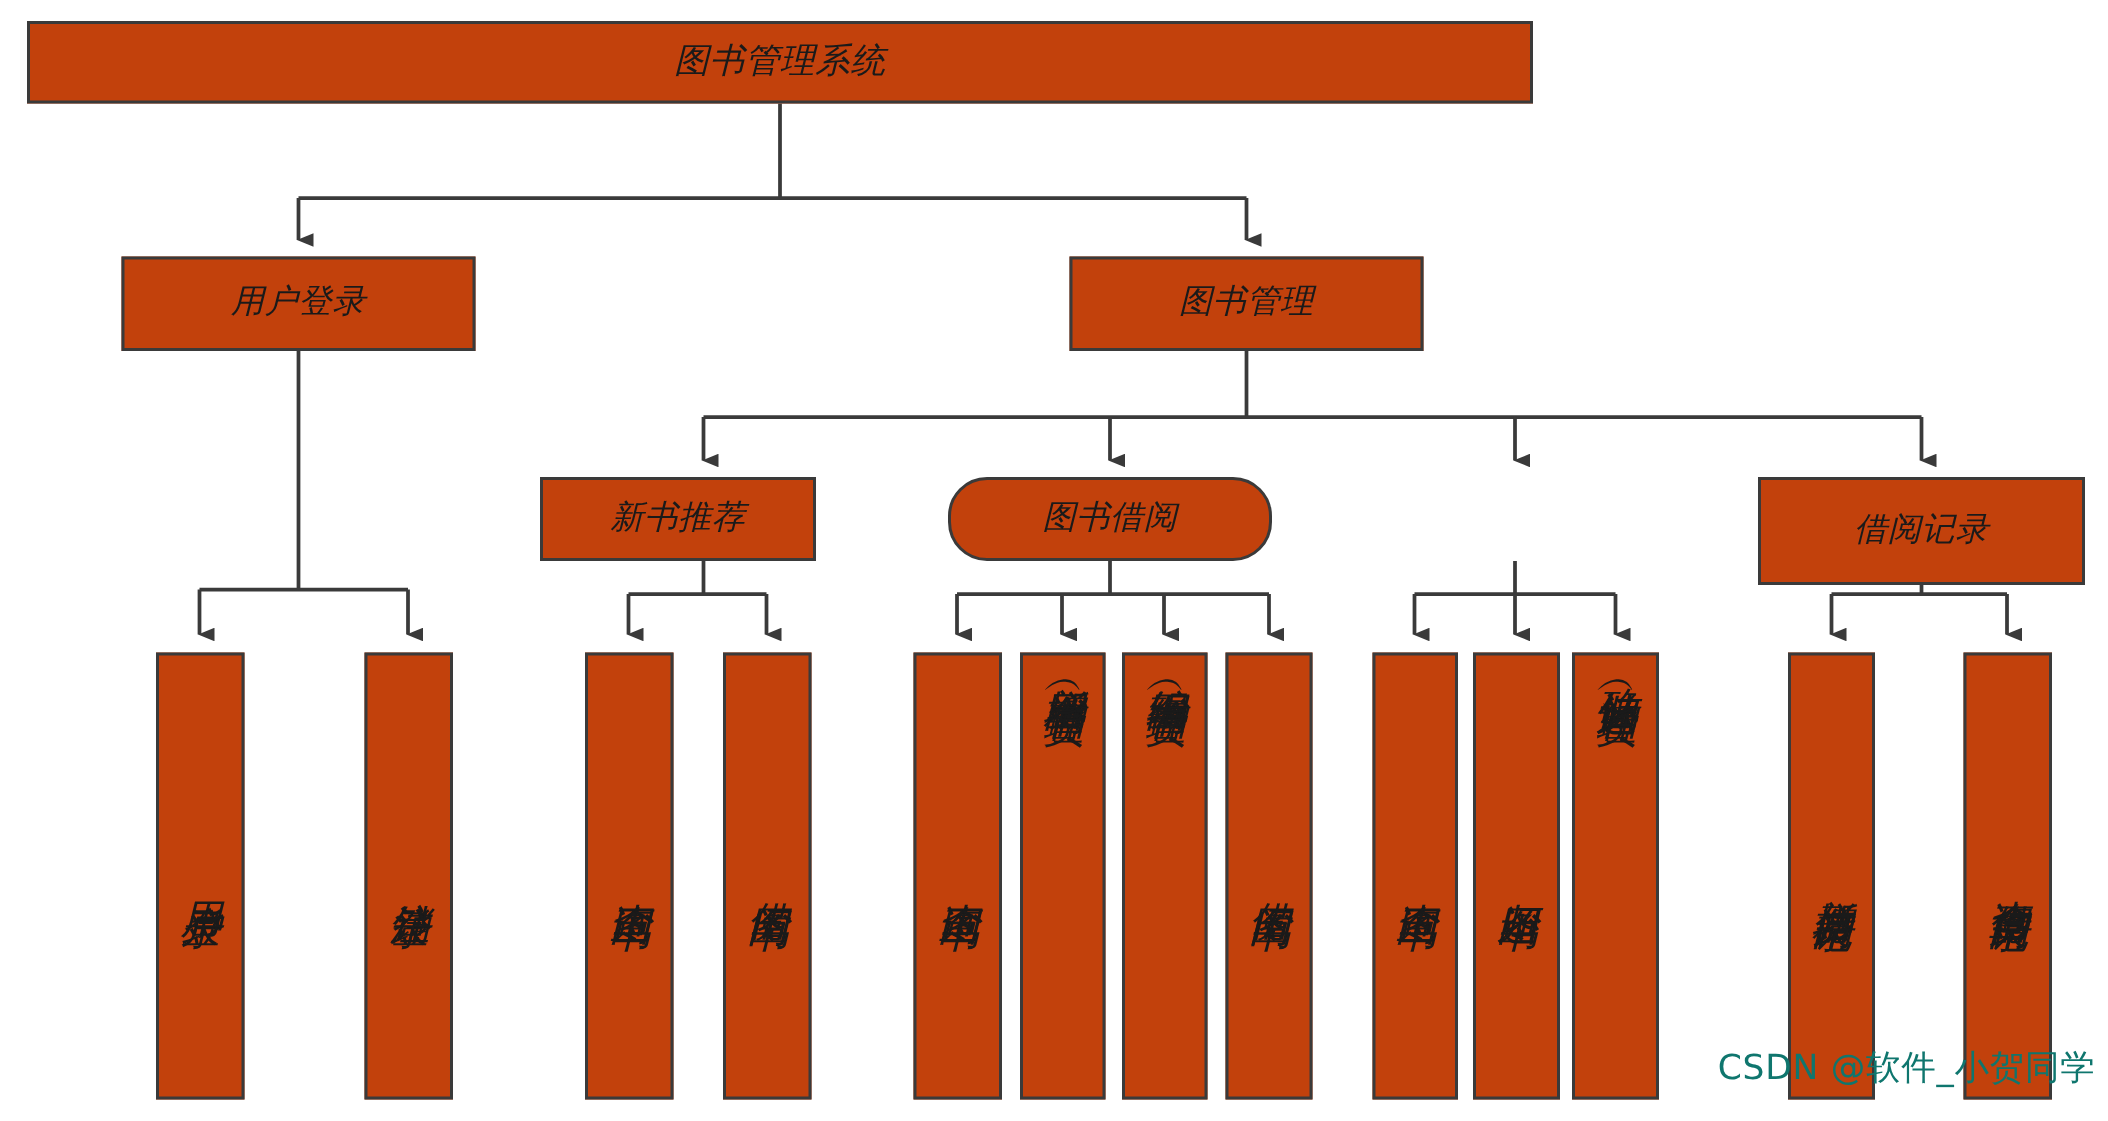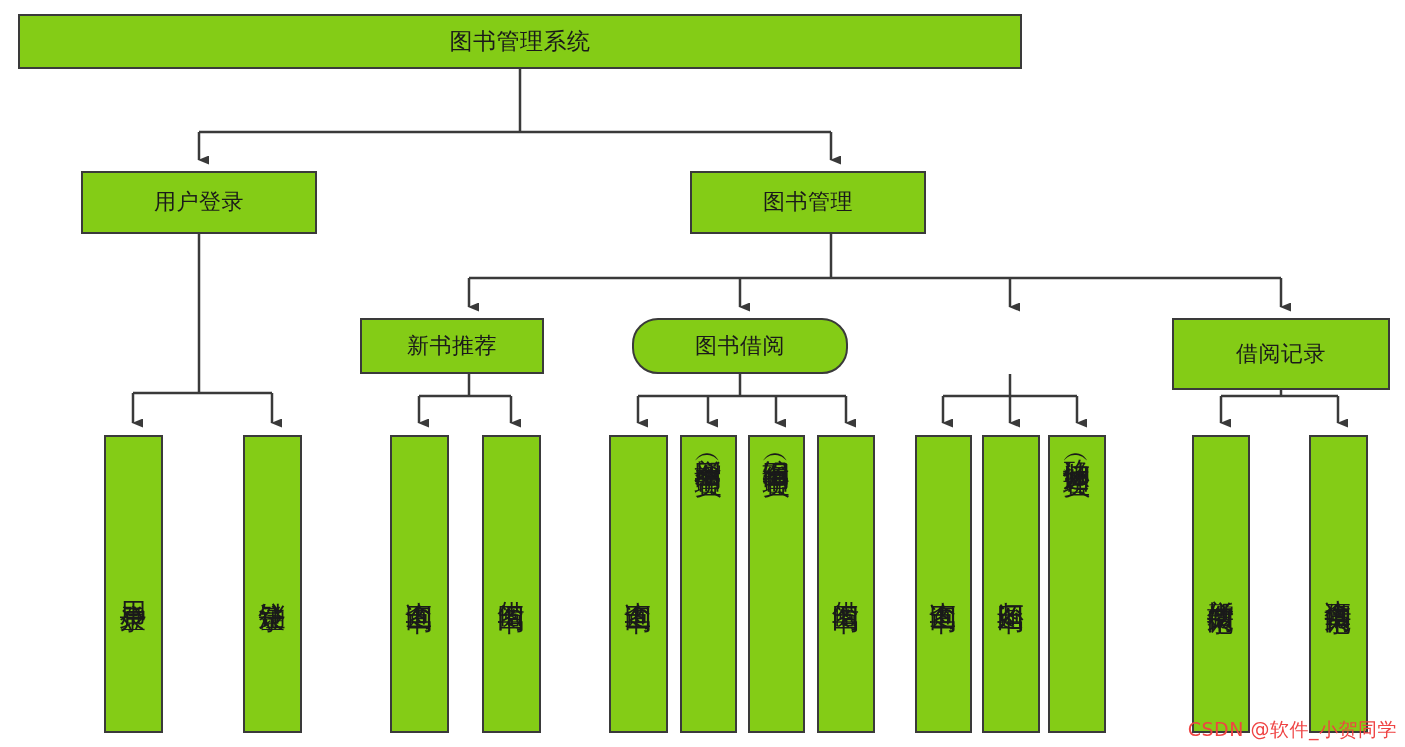--- a/index.html
+++ b/index.html
@@ -24,25 +24,26 @@
     left: 0;
     top: 0;
     width: 1405px;
     height: 747px;
     pointer-events: none;
   }
   .node {
     position: absolute;
     box-sizing: border-box;
     border: 2px solid #3a3a3a;
-    background: #84cc16;
+    background: #c2410c;
     display: flex;
     align-items: center;
     justify-content: center;
     color: #1a1a1a;
+    font-style: italic;
   }
   .node .label {
     text-align: center;
     letter-spacing: 0.5px;
   }
   .node.horizontal .label {
     font-size: 22px;
     line-height: 1.2;
     white-space: nowrap;
   }
@@ -65,23 +66,23 @@
   }
   .node.leaf.align-mid {
     align-items: center;
   }
   .node.leaf.align-top {
     align-items: flex-start;
   }
   .watermark {
     position: absolute;
     right: 8px;
-    bottom: 4px;
-    font-size: 19px;
-    color: #ef4444;
+    bottom: 20px;
+    font-size: 23px;
+    color: #0f766e;
     white-space: nowrap;
     letter-spacing: 0.5px;
   }
 </style>
 </head>
 <body>
 
 <div id="diagram-root">
 
   <svg class="edges" viewBox="0 0 1405 747">
@@ -134,21 +135,21 @@
     </g>
   </svg>
 
   <div class="node horizontal root" style="left:18px; top:14px; width:1004px; height:55px;">
     <span class="label">图书管理系统</span>
   </div>
 
   <div class="node horizontal" style="left:81px; top:171px; width:236px; height:63px;">
     <span class="label">用户登录</span>
   </div>
-  <div class="node horizontal" style="left:690px; top:171px; width:236px; height:63px;">
+  <div class="node horizontal" style="left:713px; top:171px; width:236px; height:63px;">
     <span class="label">图书管理</span>
   </div>
 
   <div class="node horizontal" style="left:360px; top:318px; width:184px; height:56px;">
     <span class="label">新书推荐</span>
   </div>
   <div class="node horizontal" style="left:632px; top:318px; width:216px; height:56px;border-radius:26px;">
     <span class="label">图书借阅</span>
   </div>
   <div class="node horizontal" style="left:1172px; top:318px; width:218px; height:72px;justify-content:center;">

